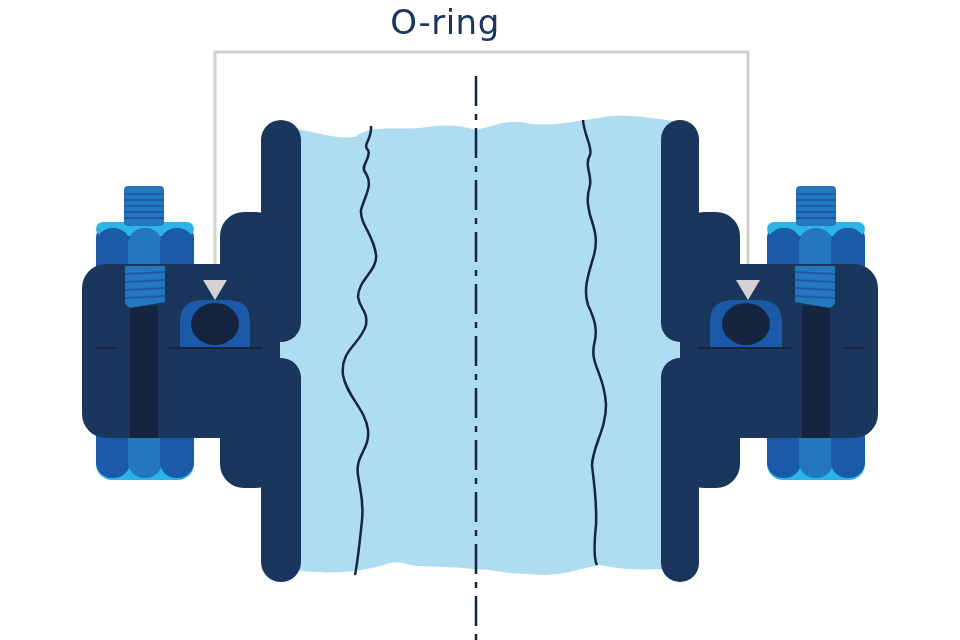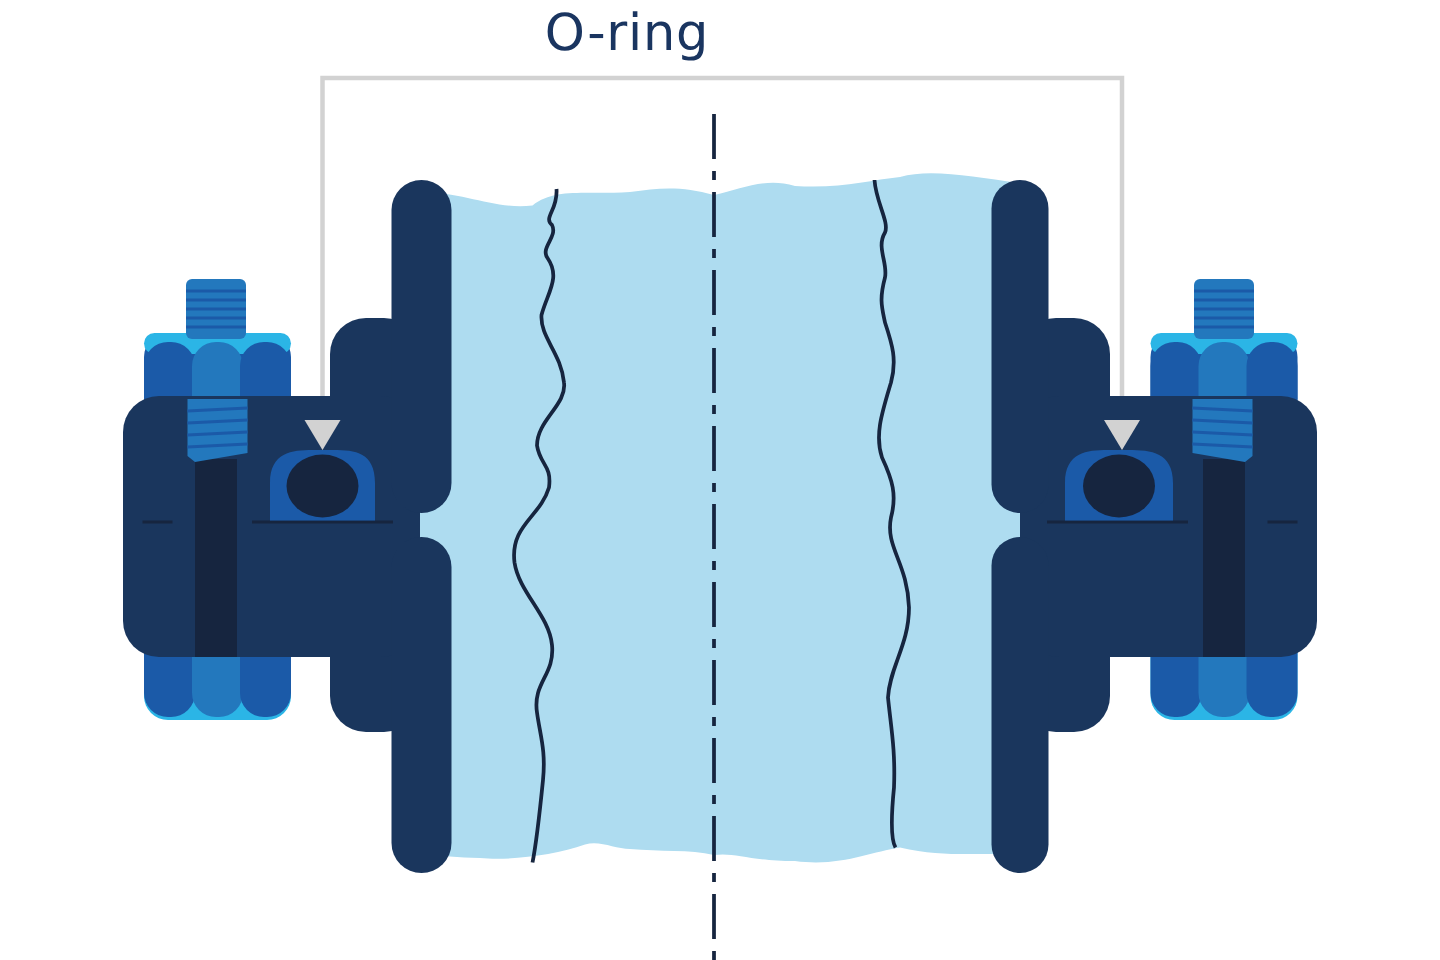--- a/index.html
+++ b/index.html
@@ -1,19 +1,19 @@
 <!DOCTYPE html>
 <html><head>
 <meta charset="utf-8">
 <style>
   html, body { margin: 0; padding: 0; background: #ffffff; }
   body { width: 960px; height: 640px; position: relative; overflow: hidden; font-family: "Liberation Sans", sans-serif; }
   .title {
     position: absolute; left: 0; width: 836px; top: 2px; text-align: center;
-    font-family: "DejaVu Sans", sans-serif; font-size: 34px; color: #1a3560; letter-spacing: 0.5px;
+    font-family: "DejaVu Sans", sans-serif; font-size: 34px; color: #1a3560; letter-spacing: 0.5px; padding-left: 27px;
   }
   svg { position: absolute; left: 0; top: 0; }
 </style>
 </head>
 <body>
 
 <div class="title">O-ring</div>
 
 <svg width="960" height="640" viewBox="0 0 960 640">
 

